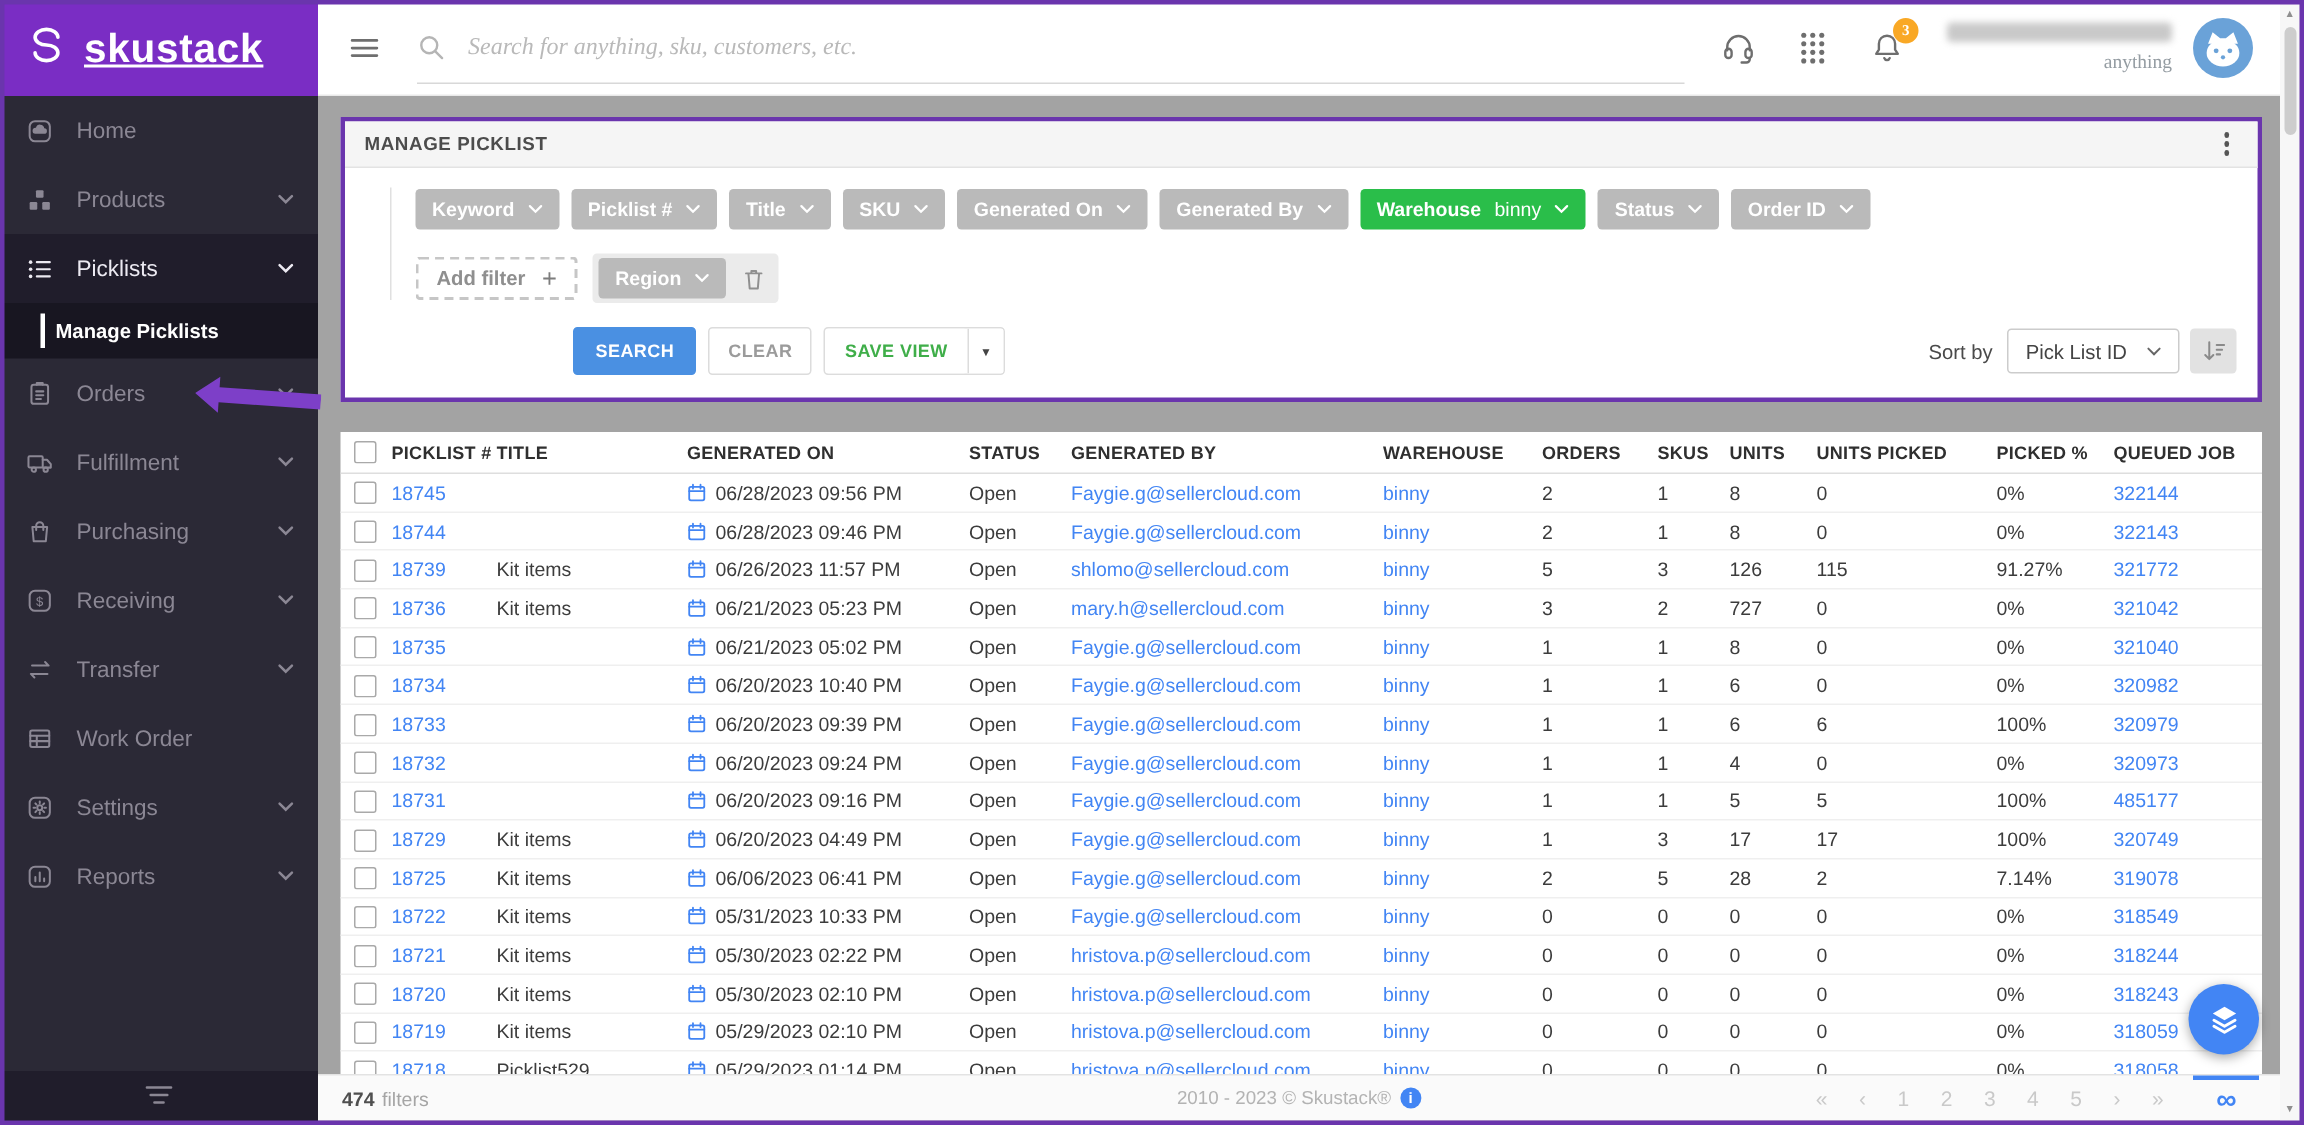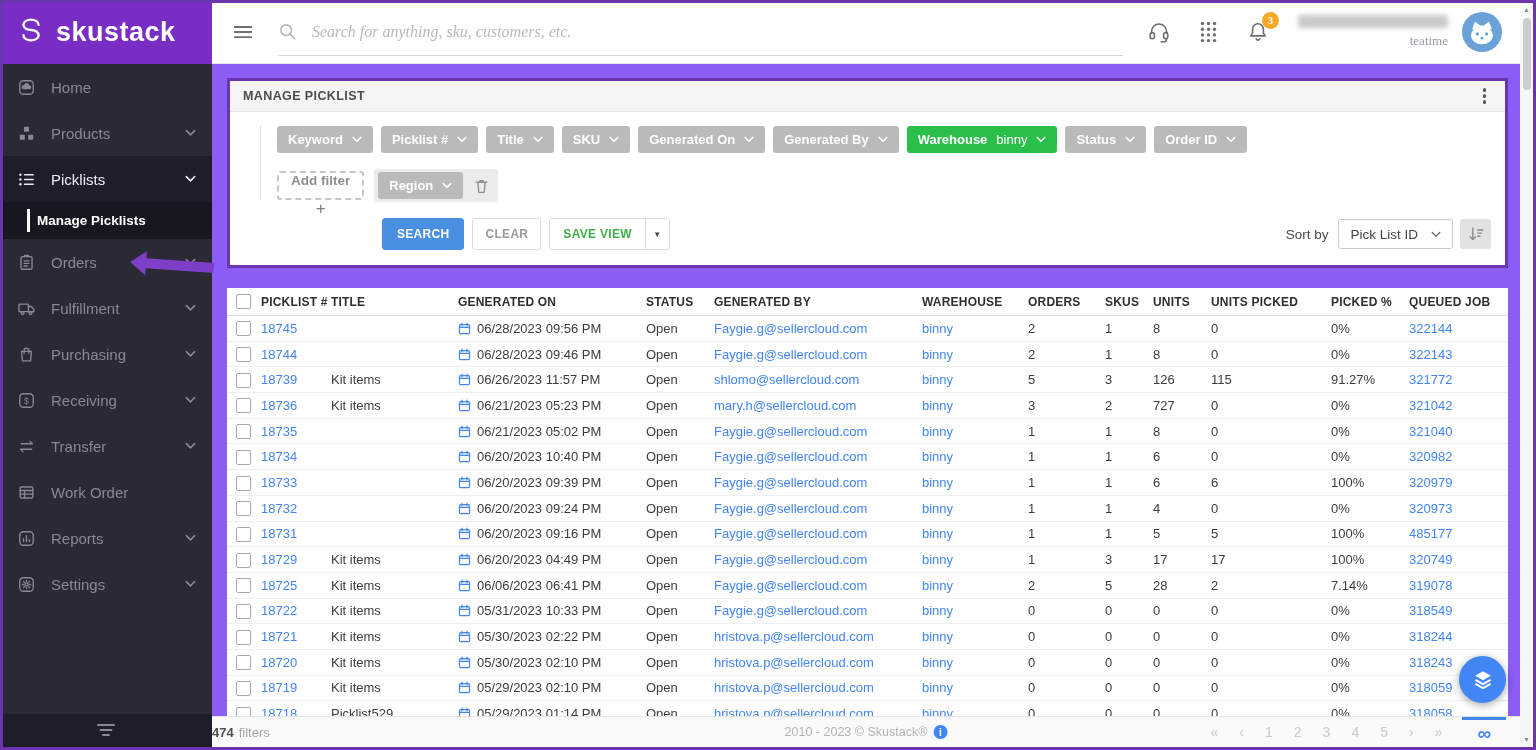--- a/index.html
+++ b/index.html
@@ -4,21 +4,21 @@
 <style>
   html,body{margin:0;padding:0;background:#4a4a4a;}
   .app{position:relative;width:1536px;height:750px;background:#ebebeb;overflow:hidden;
        font-family:"Liberation Sans",sans-serif;-webkit-font-smoothing:antialiased;}
   .frame{position:absolute;inset:0;border:3px solid #6a35ad;pointer-events:none;z-index:40;}
 
   
   .sidebar{position:absolute;left:0;top:0;width:212px;height:100%;background:#2b2936;display:flex;flex-direction:column;z-index:2;}
   .logo{height:64px;background:#7a2dc4;display:flex;align-items:center;gap:9px;padding-left:15px;flex:none;cursor:pointer;}
   .logo svg{display:block;}
-  .logo-text{color:#fff;font-size:27px;font-weight:bold;letter-spacing:.5px;}
+  .logo-text{color:#fff;font-size:27px;font-weight:bold;letter-spacing:.5px;text-decoration:underline;}
   .sb-nav{flex:1;overflow:hidden;}
   .sb-item{height:46px;display:flex;align-items:center;gap:15px;padding:0 16px;color:#8b8794;font-size:15px;cursor:pointer;}
   .sb-item .sb-ic{width:20px;height:20px;flex:none;display:flex;align-items:center;justify-content:center;}
   .sb-item .sb-ic svg{width:19px;height:19px;display:block;}
   .sb-item.on{background:#201d2b;color:#eceaf2;}
   .sb-chev{margin-left:auto;display:flex;}
   .sb-chev svg{width:11px;height:8px;}
   .sb-sub{height:37px;display:flex;align-items:center;background:#181621;color:#fff;font-size:13.5px;font-weight:bold;padding-left:37px;position:relative;cursor:pointer;}
   .sb-sub.on::before{content:"";position:absolute;left:27px;top:7px;bottom:7px;width:3px;background:#fff;}
   .sb-foot{height:36px;background:#201d2b;display:flex;align-items:center;justify-content:center;flex:none;cursor:pointer;color:#8b8794;}
@@ -41,41 +41,41 @@
   .avatar{width:40px;height:40px;border-radius:50%;background:#6aa2d8;margin-left:14px;flex:none;display:flex;align-items:center;justify-content:center;cursor:pointer;overflow:hidden;}
 
   
   .scroll-v{position:absolute;top:3px;right:3px;bottom:3px;width:13px;background:#f7f7f7;z-index:30;}
   .scroll-v .arr{position:absolute;left:0;width:13px;text-align:center;color:#8f8f8f;font-size:7px;line-height:10px;cursor:pointer;}
   .scroll-v .arr.up{top:2px;}
   .scroll-v .arr.dn{bottom:2px;}
   .scroll-v .thumb{position:absolute;top:15px;left:2.5px;width:8px;height:72px;background:#cdcdcd;border-radius:4px;cursor:pointer;}
 
   
-  .main{position:absolute;left:212px;top:64px;right:16px;bottom:3px;background:#8b5cf6;overflow:hidden;}
+  .main{position:absolute;left:212px;top:64px;right:16px;bottom:3px;background:#a3a3a3;overflow:hidden;}
 
   .panel{margin:14px 12px 0 15px;border:3px solid #6a35ad;background:#fff;}
   .panel-head{height:30px;background:#f5f5f5;border-bottom:1px solid #e3e3e3;display:flex;align-items:center;padding:0 13px;}
   .panel-title{font-size:12.5px;font-weight:bold;color:#4c4c4c;letter-spacing:.4px;}
   .kebab{margin-left:auto;display:flex;flex-direction:column;gap:2.5px;padding:4px 6px;cursor:pointer;}
   .kebab i{width:3.5px;height:3.5px;border-radius:50%;background:#555;display:block;}
   .panel-body{padding:13px 14px 15px;}
   .fwrap{display:flex;}
   .flabels{width:106px;flex:none;display:flex;flex-direction:column;gap:17px;}
   .flabel{height:27px;line-height:27px;text-align:right;font-size:13.5px;font-weight:bold;color:#3e3e3e;}
   .flabel.blue{color:#2f7ed8;}
   .fchips{border-left:1px solid #e0e0e0;margin-left:16px;padding-left:16px;display:flex;flex-direction:column;gap:17px;flex:1;}
   .chips{display:flex;align-items:center;gap:8px;height:29px;}
   .chip{height:27px;padding:0 11px;border-radius:3px;background:#bababa;color:#fff;font-size:13px;display:inline-flex;align-items:center;gap:9px;cursor:pointer;white-space:nowrap;}
   .chip b{font-weight:bold;}
   .chip .chip-val{font-weight:normal;}
   .chip-on{background:#2abe4a;}
   .chip-chev{display:flex;}
   .chip-chev svg{width:10px;height:7px;}
-  .add-filter{height:29px;padding:0 12px;border:2px dashed #c6c6c6;border-radius:3px;background:#fff;color:#8f8f8f;font-size:13.5px;font-weight:bold;display:inline-flex;align-items:center;gap:11px;cursor:pointer;font-family:inherit;box-sizing:border-box;flex-direction:column;}
+  .add-filter{height:29px;padding:0 12px;border:2px dashed #c6c6c6;border-radius:3px;background:#fff;color:#8f8f8f;font-size:13.5px;font-weight:bold;display:inline-flex;align-items:center;gap:11px;cursor:pointer;font-family:inherit;box-sizing:border-box;}
   .add-plus{font-size:17px;font-weight:normal;color:#7d7d7d;}
   .custom-wrap{background:#ebebeb;border-radius:3px;padding:3px 4px;display:flex;align-items:center;gap:5px;margin-left:2px;}
   .trash-btn{width:26px;height:26px;border:0;background:transparent;color:#8f8f8f;cursor:pointer;display:flex;align-items:center;justify-content:center;padding:0;}
   .actions{display:flex;align-items:center;margin-top:18px;padding-left:138px;}
   .btn{font-family:inherit;font-size:12px;font-weight:bold;border-radius:3px;cursor:pointer;letter-spacing:.3px;}
   .btn-search{background:#4a90e2;color:#fff;border:1px solid #4a90e2;padding:8px 14px;}
   .btn-clear{background:#fff;color:#9b9b9b;border:1px solid #dcdcdc;padding:8px 12px;margin-left:8px;}
   .split{display:inline-flex;margin-left:8px;border:1px solid #dcdcdc;border-radius:3px;overflow:hidden;background:#fff;}
   .btn-save{background:#fff;color:#3fae49;border:0;padding:8px 13px;}
   .btn-caret{background:#fff;border:0;border-left:1px solid #dcdcdc;width:24px;color:#444;font-size:8px;cursor:pointer;}
@@ -93,21 +93,21 @@
   .trow{height:24.7px;border-bottom:1px solid #efefef;}
   .td{font-size:13px;color:#3c3c3c;overflow:hidden;white-space:nowrap;}
   .lnk{color:#4285f4;text-decoration:none;cursor:pointer;}
   .cb{width:15px;height:15px;border:1.5px solid #a9a9a9;border-radius:2px;display:inline-block;background:#fff;box-sizing:border-box;cursor:pointer;margin-left:9px;vertical-align:middle;}
   .date .cal{display:inline-block;margin-right:6px;color:#4285f4;vertical-align:-2px;}
   .date .cal svg{width:13px;height:13px;display:block;}
 
   .fab{position:absolute;right:14px;bottom:44px;width:47px;height:47px;border-radius:50%;border:0;background:#4285f4;display:flex;align-items:center;justify-content:center;cursor:pointer;box-shadow:0 2px 8px rgba(0,0,0,.35);z-index:5;}
 
   
-  .footer{position:absolute;left:0;right:0;bottom:0;height:30px;background:#fafafa;border-top:1px solid #e3e3e3;display:flex;align-items:stretch;z-index:4;}
+  .footer{position:absolute;left:0;right:0;bottom:0;height:30px;background:#fafafa;border-top:1px solid #e3e3e3;display:flex;align-items:stretch;padding-left:16px;z-index:4;}
   .results{display:flex;align-items:center;gap:5px;font-size:13px;color:#a5a5a5;}
   .results b{color:#4f4f4f;}
   .copyright{position:absolute;left:50%;top:0;bottom:0;transform:translateX(-50%);display:flex;align-items:center;gap:6px;font-size:12.5px;color:#b3b3b3;}
   .info-i{width:14px;height:14px;border-radius:50%;background:#4285f4;color:#fff;font-size:10px;font-weight:bold;display:flex;align-items:center;justify-content:center;cursor:pointer;}
   .pager{margin-left:auto;display:flex;align-items:center;gap:21px;font-size:14px;color:#c9c9c9;}
   .pg{cursor:pointer;}
   .pg-inf{height:100%;display:flex;align-items:center;padding:0 15px;margin-left:20px;margin-right:14px;border-top:3px solid #4285f4;box-sizing:border-box;color:#4285f4;font-size:19px;font-weight:bold;cursor:pointer;}
 </style>
 </head>
 <body>
@@ -248,39 +248,39 @@
               <rect x="4" y="5" width="16" height="14" rx="1.5"></rect>
               <path d="M4 9.5h16M9.5 9.5V19M4 14h16"></path>
             </svg>
           </span>
           <span>Work Order</span>
         </div>
         <div class="sb-item">
           <span class="sb-ic">
             <svg viewBox="0 0 24 24" fill="none" stroke="currentColor" stroke-width="1.7" stroke-linecap="round" stroke-linejoin="round">
               <rect x="3.5" y="3.5" width="17" height="17" rx="4.5"></rect>
-              <path d="M8.3 15.8v-3.6M12 15.8V8.4M15.7 15.8v-2.4"></path>
-            </svg>
-          </span>
-          <span>Reports</span>
+              <circle cx="12" cy="12" r="2.1"></circle>
+              <path d="M12 8.1V6.8M12 17.2v-1.3M15.9 12h1.3M6.8 12h1.3M14.8 9.2l.9-.9M8.3 15.7l.9-.9M14.8 14.8l.9.9M8.3 8.3l.9.9"></path>
+            </svg>
+          </span>
+          <span>Settings</span>
           <span class="sb-chev">
             <svg viewBox="0 0 12 8" width="11" height="8">
               <path d="M1.5 1.5L6 6l4.5-4.5" fill="none" stroke="currentColor" stroke-width="1.8" stroke-linecap="round"></path>
             </svg>
           </span>
         </div>
         <div class="sb-item">
           <span class="sb-ic">
             <svg viewBox="0 0 24 24" fill="none" stroke="currentColor" stroke-width="1.7" stroke-linecap="round" stroke-linejoin="round">
               <rect x="3.5" y="3.5" width="17" height="17" rx="4.5"></rect>
-              <circle cx="12" cy="12" r="2.1"></circle>
-              <path d="M12 8.1V6.8M12 17.2v-1.3M15.9 12h1.3M6.8 12h1.3M14.8 9.2l.9-.9M8.3 15.7l.9-.9M14.8 14.8l.9.9M8.3 8.3l.9.9"></path>
-            </svg>
-          </span>
-          <span>Settings</span>
+              <path d="M8.3 15.8v-3.6M12 15.8V8.4M15.7 15.8v-2.4"></path>
+            </svg>
+          </span>
+          <span>Reports</span>
           <span class="sb-chev">
             <svg viewBox="0 0 12 8" width="11" height="8">
               <path d="M1.5 1.5L6 6l4.5-4.5" fill="none" stroke="currentColor" stroke-width="1.8" stroke-linecap="round"></path>
             </svg>
           </span>
         </div>
       </nav>
     <div class="sb-foot">
       <span>
         <svg width="20" height="14" viewBox="0 0 20 14">
@@ -339,21 +339,21 @@
       <span class="ticon">
         <svg width="24" height="24" viewBox="0 0 24 24" fill="none" stroke="currentColor" stroke-width="1.6" stroke-linecap="round" stroke-linejoin="round">
             <path d="M12 3.8c-3.1 0-5.4 2.3-5.4 5.4v3.9L4.8 15.9h14.4l-1.8-2.8V9.2c0-3.1-2.3-5.4-5.4-5.4z"></path>
             <path d="M10.2 18.8a1.9 1.9 0 0 0 3.6 0"></path>
           </svg>
         <span class="badge">3</span>
       </span>
     </div>
     <div class="user">
       <div class="user-redacted"></div>
-      <div class="user-team">teatime</div>
+      <div class="user-team">anything</div>
     </div>
     <div class="avatar">
       <svg width="38" height="38" viewBox="0 0 40 40">
           <path d="M9.5 17l3.2-8 5.3 4.2h4l5.3-4.2 3.2 8z" fill="#fff"></path>
           <ellipse cx="20" cy="23.5" rx="11.5" ry="9.5" fill="#fff"></ellipse>
           <circle cx="15.2" cy="22" r="1.7" fill="#6aa2d8"></circle>
           <circle cx="24.8" cy="22" r="1.7" fill="#6aa2d8"></circle>
           <circle cx="20" cy="26.5" r="1.5" fill="#6aa2d8"></circle>
         </svg>
     </div>

